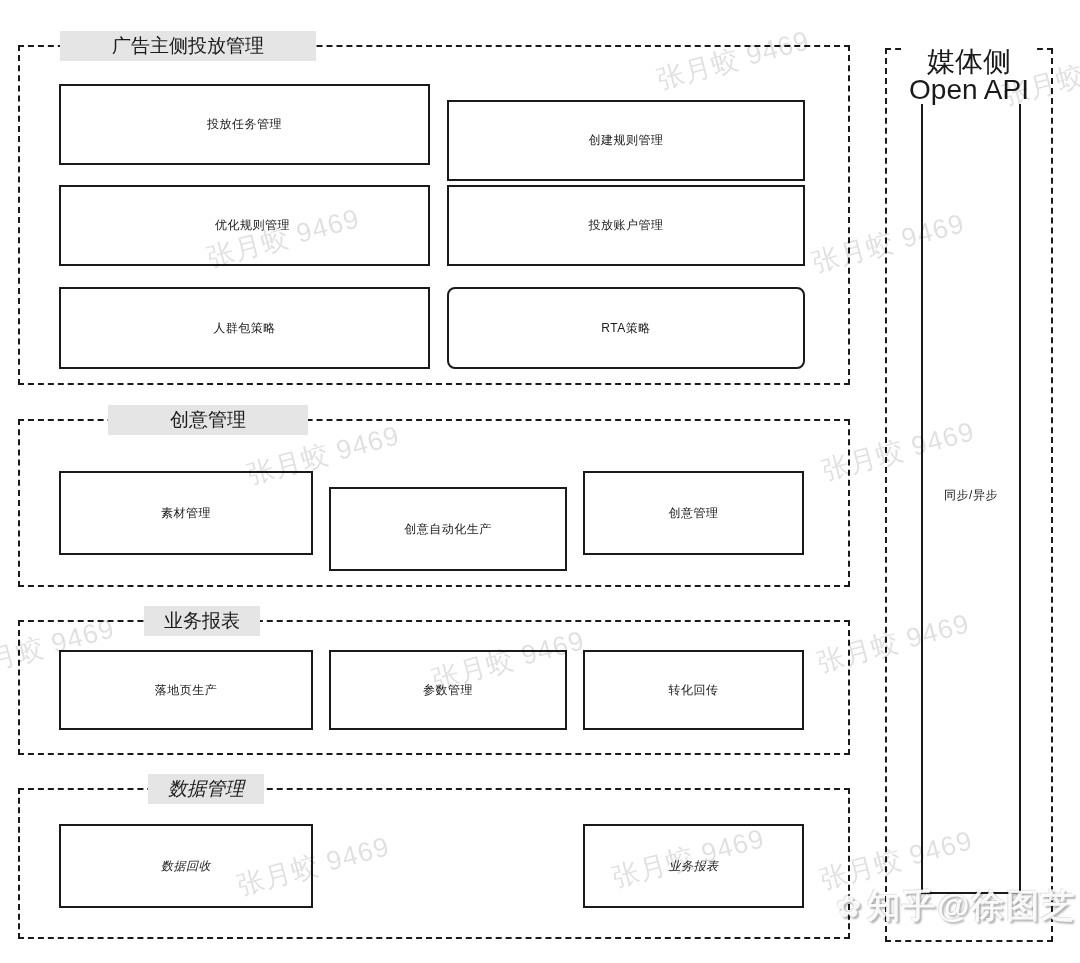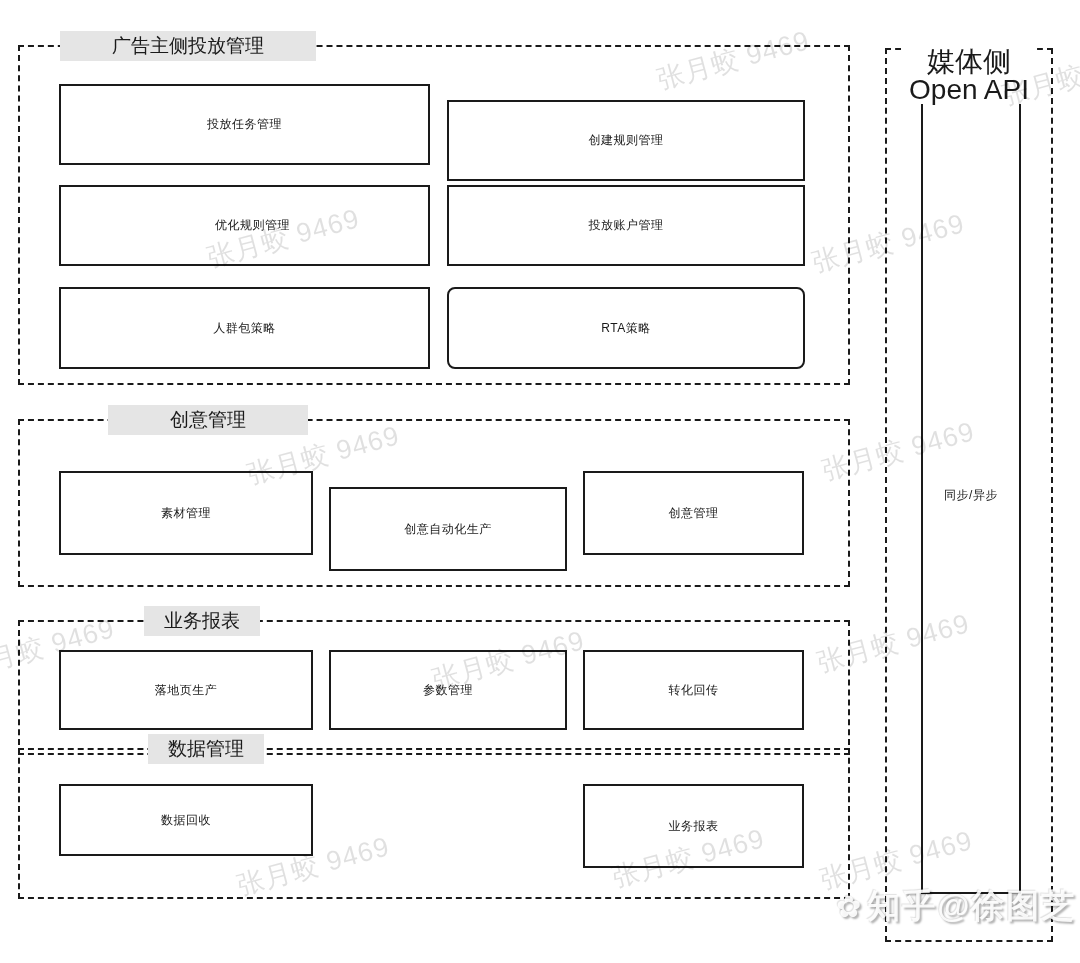--- a/index.html
+++ b/index.html
@@ -111,23 +111,23 @@
     <div class="node" style="left:563px; top:50px; width:221px; height:84px;">创意管理</div>
   </div>
 
   <div class="section" style="left:18px; top:620px; width:832px; height:135px;">
     <span class="sec-title" style="left:124px; padding:0 20px;">业务报表</span>
     <div class="node" style="left:39px; top:28px; width:254px; height:80px;">落地页生产</div>
     <div class="node" style="left:309px; top:28px; width:238px; height:80px;">参数管理</div>
     <div class="node" style="left:563px; top:28px; width:221px; height:80px;">转化回传</div>
   </div>
 
-  <div class="section" style="left:18px; top:748px; width:832px; height:151px;">
+  <div class="section" style="left:18px; top:788px; width:832px; height:151px;font-style:italic;">
     <span class="sec-title" style="left:128px; padding:0 20px;">数据管理</span>
-    <div class="node" style="left:39px; top:34px; width:254px; height:72px;">数据回收</div>
+    <div class="node" style="left:39px; top:34px; width:254px; height:84px;">数据回收</div>
     <div class="node" style="left:563px; top:34px; width:221px; height:84px;">业务报表</div>
   </div>
 
   <div class="section" style="left:885px; top:48px; width:168px; height:894px;">
     <div class="media-title">
       <div>媒体侧</div>
       <div>Open API</div>
     </div>
     <div class="node" style="left:34px; top:47px; width:100px; height:797px;">同步/异步</div>
   </div>

